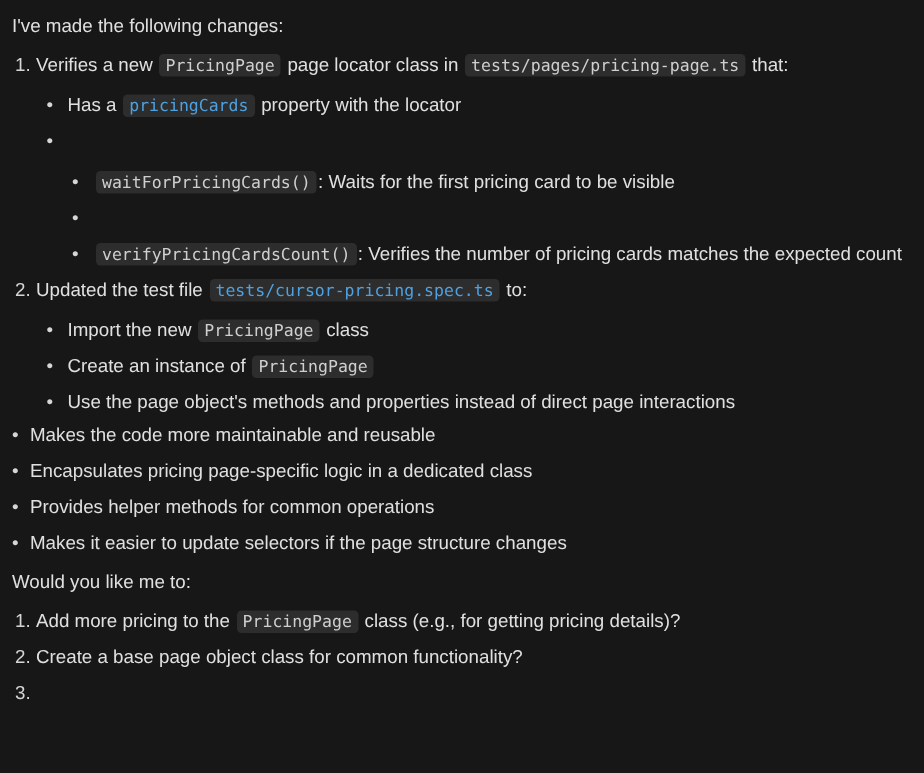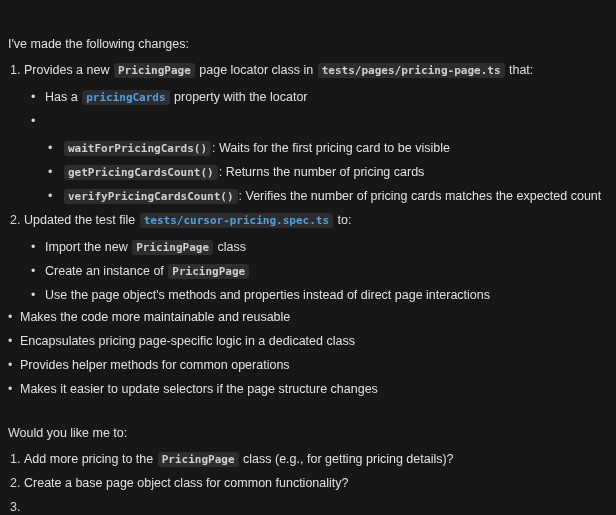--- a/index.html
+++ b/index.html
@@ -24,44 +24,43 @@
   .item:last-child { margin-bottom: 0; }
   .row { display: flex; align-items: flex-start; white-space: nowrap; }
   .marker { flex: 0 0 auto; color: #d6d6d6; }
   .ol-top > .item > .row > .marker { width: 14px; }
   .ul-top > .item > .row > .marker { width: 12px; }
   .ul-l1 { padding-left: 21px; margin-top: 10px; margin-bottom: 4px; }
   .ul-l1 > .item > .row > .marker { width: 14px; }
   .ul-l2 { padding-left: 17px; margin-top: 10px; margin-bottom: 4px; }
   .ul-l2 > .item > .row > .marker { width: 15px; }
   .content { white-space: nowrap; }
-  .para { white-space: nowrap; margin-top: 27px; }
+  .para { white-space: nowrap; }
   .code {
     font-family: "DejaVu Sans Mono", monospace;
     font-size: 11px;
     line-height: 15px;
     background: #2d2d2d;
     color: #cfcfcf;
     border-radius: 3px;
     padding: 1px 4px;
     margin: 0 1px;
-    font-weight: bold;
   }
   .code.link { color: #4ea1e0; }
 </style>
 </head>
 <body>
 
 <div id="chat-message">
     <div class="blk para"><span>I've made the following changes:</span></div>
     <div class="list ol-top">
       <div class="item">
         <div class="row">
           <span class="marker">1.</span>
-          <span class="content"><span>Provides a new </span><span class="code">PricingPage</span><span> page locator class in </span><span class="code">tests/pages/pricing-page.ts</span><span> that:</span></span>
+          <span class="content"><span>Verifies a new </span><span class="code">PricingPage</span><span> page locator class in </span><span class="code">tests/pages/pricing-page.ts</span><span> that:</span></span>
         </div>
         <div class="list ul-l1">
           <div class="item">
             <div class="row">
               <span class="marker">•</span>
               <span class="content"><span>Has a </span><span class="code link">pricingCards</span><span> property with the locator</span></span>
             </div>
           </div>
           <div class="item">
             <div class="row">
@@ -70,21 +69,20 @@
             <div class="list ul-l2">
               <div class="item">
                 <div class="row">
                   <span class="marker">•</span>
                   <span class="content"><span class="code">waitForPricingCards()</span><span>: Waits for the first pricing card to be visible</span></span>
                 </div>
               </div>
               <div class="item">
                 <div class="row">
                   <span class="marker">•</span>
-                  <span class="content"><span class="code">getPricingCardsCount()</span><span>: Returns the number of pricing cards</span></span>
                 </div>
               </div>
               <div class="item">
                 <div class="row">
                   <span class="marker">•</span>
                   <span class="content"><span class="code">verifyPricingCardsCount()</span><span>: Verifies the number of pricing cards matches the expected count</span></span>
                 </div>
               </div>
             </div>
           </div>

